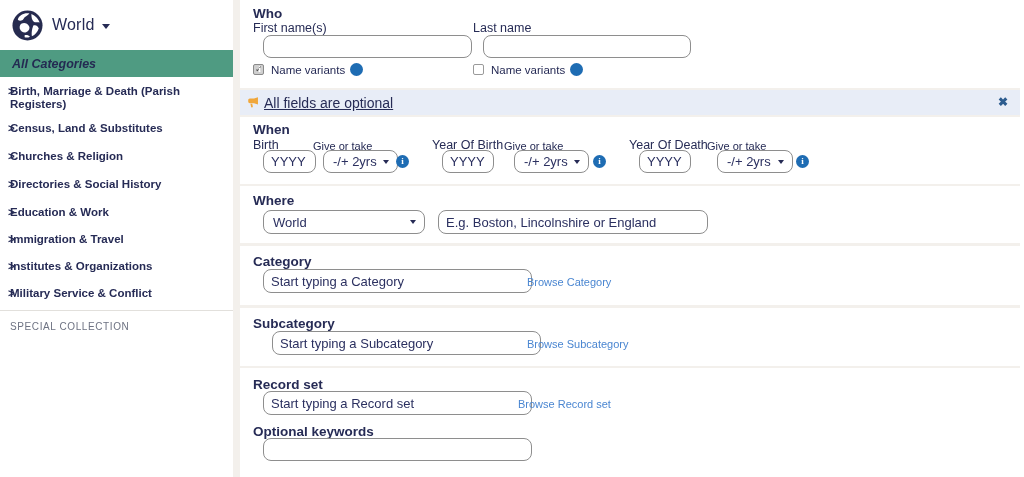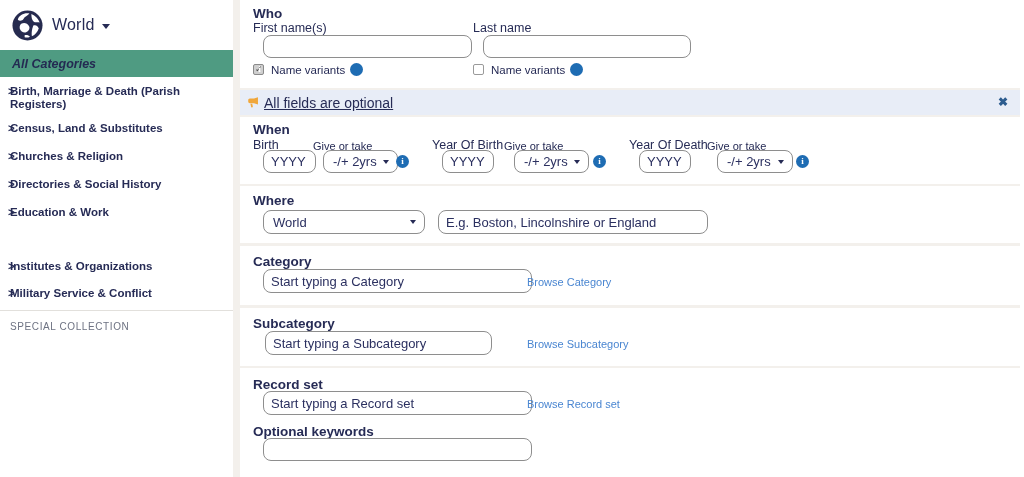--- a/index.html
+++ b/index.html
@@ -69,20 +69,21 @@
 
     <div class="selected-bar">
       <span>All Categories</span>
     </div>
 
     <div class="nav-item" style="top:85px;">Birth, Marriage &amp; Death (Parish Registers)</div>
     <div class="nav-item" style="top:122px;">Census, Land &amp; Substitutes</div>
     <div class="nav-item" style="top:150px;">Churches &amp; Religion</div>
     <div class="nav-item" style="top:178px;">Directories &amp; Social History</div>
     <div class="nav-item" style="top:206px;">Education &amp; Work</div>
+    <div class="nav-item" style="top:233px;">Immigration &amp; Travel</div>
     <div class="nav-item" style="top:260px;">Institutes &amp; Organizations</div>
     <div class="nav-item" style="top:287px;">Military Service &amp; Conflict</div>
 
     <div class="side-divider"></div>
     <div class="special-header">SPECIAL COLLECTION</div>
   </div>
   <div class="side-gap"></div>
 
   <div class="card" style="top:0; height:112px;">
     <div class="section-title" style="top:6px;">Who</div>
@@ -158,29 +159,29 @@
 
   <div class="card" style="top:246px; height:50px;">
     <div class="section-title" style="top:8px;">Category</div>
     <input class="box" style="left: 13px; top: 23px; width: 269px; height: 24px;" placeholder="Start typing a Category">
     <span class="browse-link" style="left:287px; top:30px;">Browse Category</span>
   </div>
   <div class="hgap" style="top:305px; height:3px;"></div>
 
   <div class="card" style="top:308px; height:58px;">
     <div class="section-title" style="top:8px;">Subcategory</div>
-    <input class="box" style="left: 15px; top: 23px; width: 227px; height: 24px;" placeholder="Start typing a Subcategory">
+    <input class="box" style="left: 22px; top: 23px; width: 269px; height: 24px;" placeholder="Start typing a Subcategory">
     <span class="browse-link" style="left:287px; top:30px;">Browse Subcategory</span>
   </div>
   <div class="hgap" style="top:366px;"></div>
 
   <div class="card" style="top:368px; height:59px;">
     <div class="section-title" style="top:9px;">Record set</div>
     <input class="box" style="left: 13px; top: 23px; width: 269px; height: 24px;" placeholder="Start typing a Record set">
-    <span class="browse-link" style="left:287px; top:30px;">Browse Record set</span>
+    <span class="browse-link" style="left:278px; top:30px;">Browse Record set</span>
   </div>
   <div class="hgap" style="top:427px;"></div>
 
   <div class="card" style="top:418px; height:65px;text-decoration:underline;">
     <div class="section-title" style="top:6px;">Optional keywords</div>
     <input class="box" style="left: 13px; top: 20px; width: 269px; height: 23px;" value="">
   </div>
 
 </div>
 

